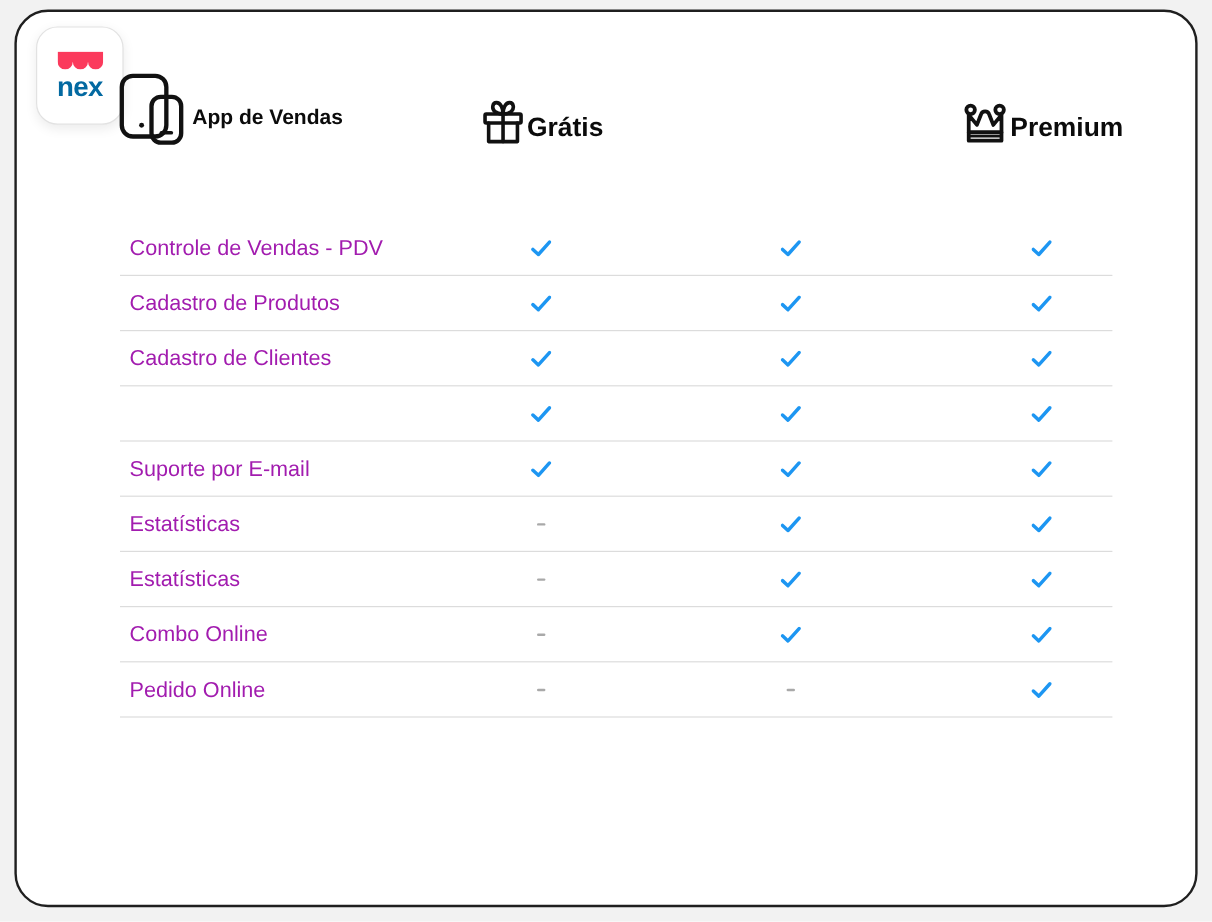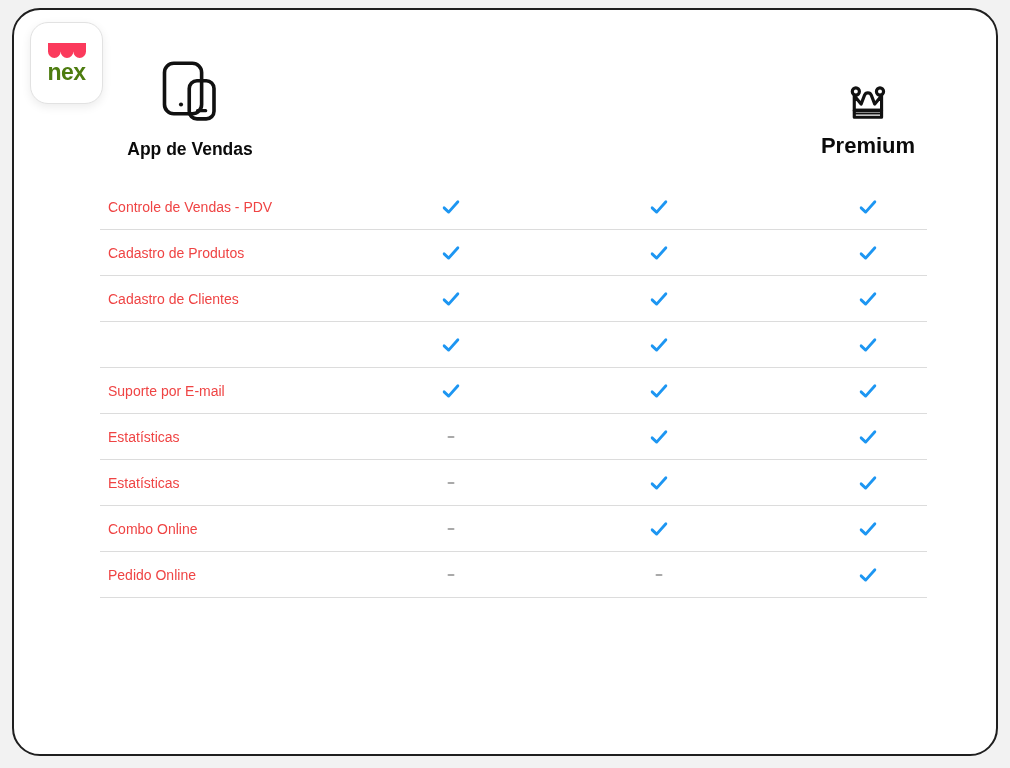--- a/index.html
+++ b/index.html
@@ -23,26 +23,26 @@
     width:73px; height:82px;
     background:#fff;
     border:1px solid #e2e2e2;
     border-radius:18px;
     box-shadow:0 3px 10px rgba(0,0,0,0.08);
     display:flex; flex-direction:column; align-items:center; justify-content:center;
     gap:2px;
   }
   .logo-awning { width:38px; height:15px; }
   .logo-text {
-    font-size:23px; font-weight:700; color:#4d7c0f;
+    font-size:23px; font-weight:700; color:#0369a1;
     letter-spacing:-0.5px; line-height:24px;
   }
   
   .header { position:absolute; left:0; top:0; width:100%; height:172px; }
-  .hcol { position:absolute; transform:translateX(-50%); display:flex; flex-direction:column; align-items:center;justify-content:center; }
+  .hcol { position:absolute; transform:translateX(-50%); display:flex; flex-direction:row; align-items:center;justify-content:center; }
   .feature-hcol { left:176px; top:45px; }
   .feature-hcol .hicon { height:70px; display:flex; align-items:center; }
   .feature-hcol .hlabel { margin-top:14px; font-size:17.5px; font-weight:700; color:#0b0b0b; white-space:nowrap; }
   .plan-hcol { top:70px; }
   .plan-hcol .hicon { height:42px; display:flex; align-items:flex-end; justify-content:center; }
   .plan-hcol .hlabel { margin-top:10px; font-size:22px; font-weight:700; color:#0b0b0b; line-height:28px; white-space:nowrap; }
   .hcol-gratis { left:437px; }
   .hcol-pro { left:645px; }
   .hcol-premium { left:854px; }
   
@@ -50,21 +50,21 @@
     position:absolute; left:86px; top:174px;
     width:827px;
   }
   .row {
     position:relative;
     height:46px;
     border-bottom:1px solid #dcdcdc;
   }
   .feature-label {
     position:absolute; left:8px; top:50%; transform:translateY(-50%);
-    font-size:14px; color:#ef4444; white-space:nowrap;
+    font-size:18px; color:#a21caf; white-space:nowrap;
   }
   .cell {
     position:absolute; top:50%; transform:translate(-50%,-50%);
     display:flex; align-items:center; justify-content:center;
   }
   .cell.c0 { left:351px; }
   .cell.c1 { left:559px; }
   .cell.c2 { left:768px; }
   .dash { display:block; width:7px; height:2px; background:var(--dash,#a9a9a9); border-radius:1px; }
   .check-svg { display:block; }
@@ -89,20 +89,32 @@
         <svg width="66" height="68" viewBox="0 0 64 64">
           <rect class="ink" x="7" y="6" width="36" height="49" rx="9" stroke-width="3.5"></rect>
           <rect class="ink" x="31" y="23" width="24" height="37" rx="7.5" stroke-width="3.5" fill="#fff"></rect>
           <circle cx="23" cy="46" r="2" fill="#111"></circle>
           <line class="ink" x1="39" y1="52" x2="47" y2="52" stroke-width="3"></line>
         </svg>
       </div>
       <div class="hlabel">App de Vendas</div>
     </div>
 
+    <div class="hcol plan-hcol hcol-gratis">
+      <div class="hicon">
+        <svg width="40" height="40" viewBox="0 0 40 40">
+          <path class="ink" stroke-width="3" d="M20 13 C20 8 18 3.5 14.5 3.5 C11 3.5 10.5 8.5 13 10.8 C15 12.6 18 13 20 13 Z"></path>
+          <path class="ink" stroke-width="3" d="M20 13 C20 8 22 3.5 25.5 3.5 C29 3.5 29.5 8.5 27 10.8 C25 12.6 22 13 20 13 Z"></path>
+          <rect class="ink" x="5" y="13" width="30" height="7.5" rx="1" stroke-width="3"></rect>
+          <path class="ink" stroke-width="3" d="M8 20.5 V36 H32 V20.5"></path>
+          <line class="ink" x1="20" y1="13" x2="20" y2="36" stroke-width="3"></line>
+        </svg>
+      </div>
+      <div class="hlabel">Grátis</div>
+    </div>
 
 
     <div class="hcol plan-hcol hcol-premium">
       <div class="hicon">
         <svg width="42" height="40" viewBox="0 0 40 38">
           <circle class="ink" cx="8.5" cy="9" r="3.4" stroke-width="3"></circle>
           <circle class="ink" cx="31.5" cy="9" r="3.4" stroke-width="3"></circle>
           <path class="ink" stroke-width="3" d="M7 13 V27 H33 V13 L26.5 21 L23.2 12.5 A3.4 3.4 0 0 0 16.8 12.5 L13.5 21 Z"></path>
           <rect class="ink" x="7" y="27" width="26" height="6.5" stroke-width="3"></rect>
           <line class="ink" x1="7" y1="30" x2="33" y2="30" stroke-width="2"></line>

